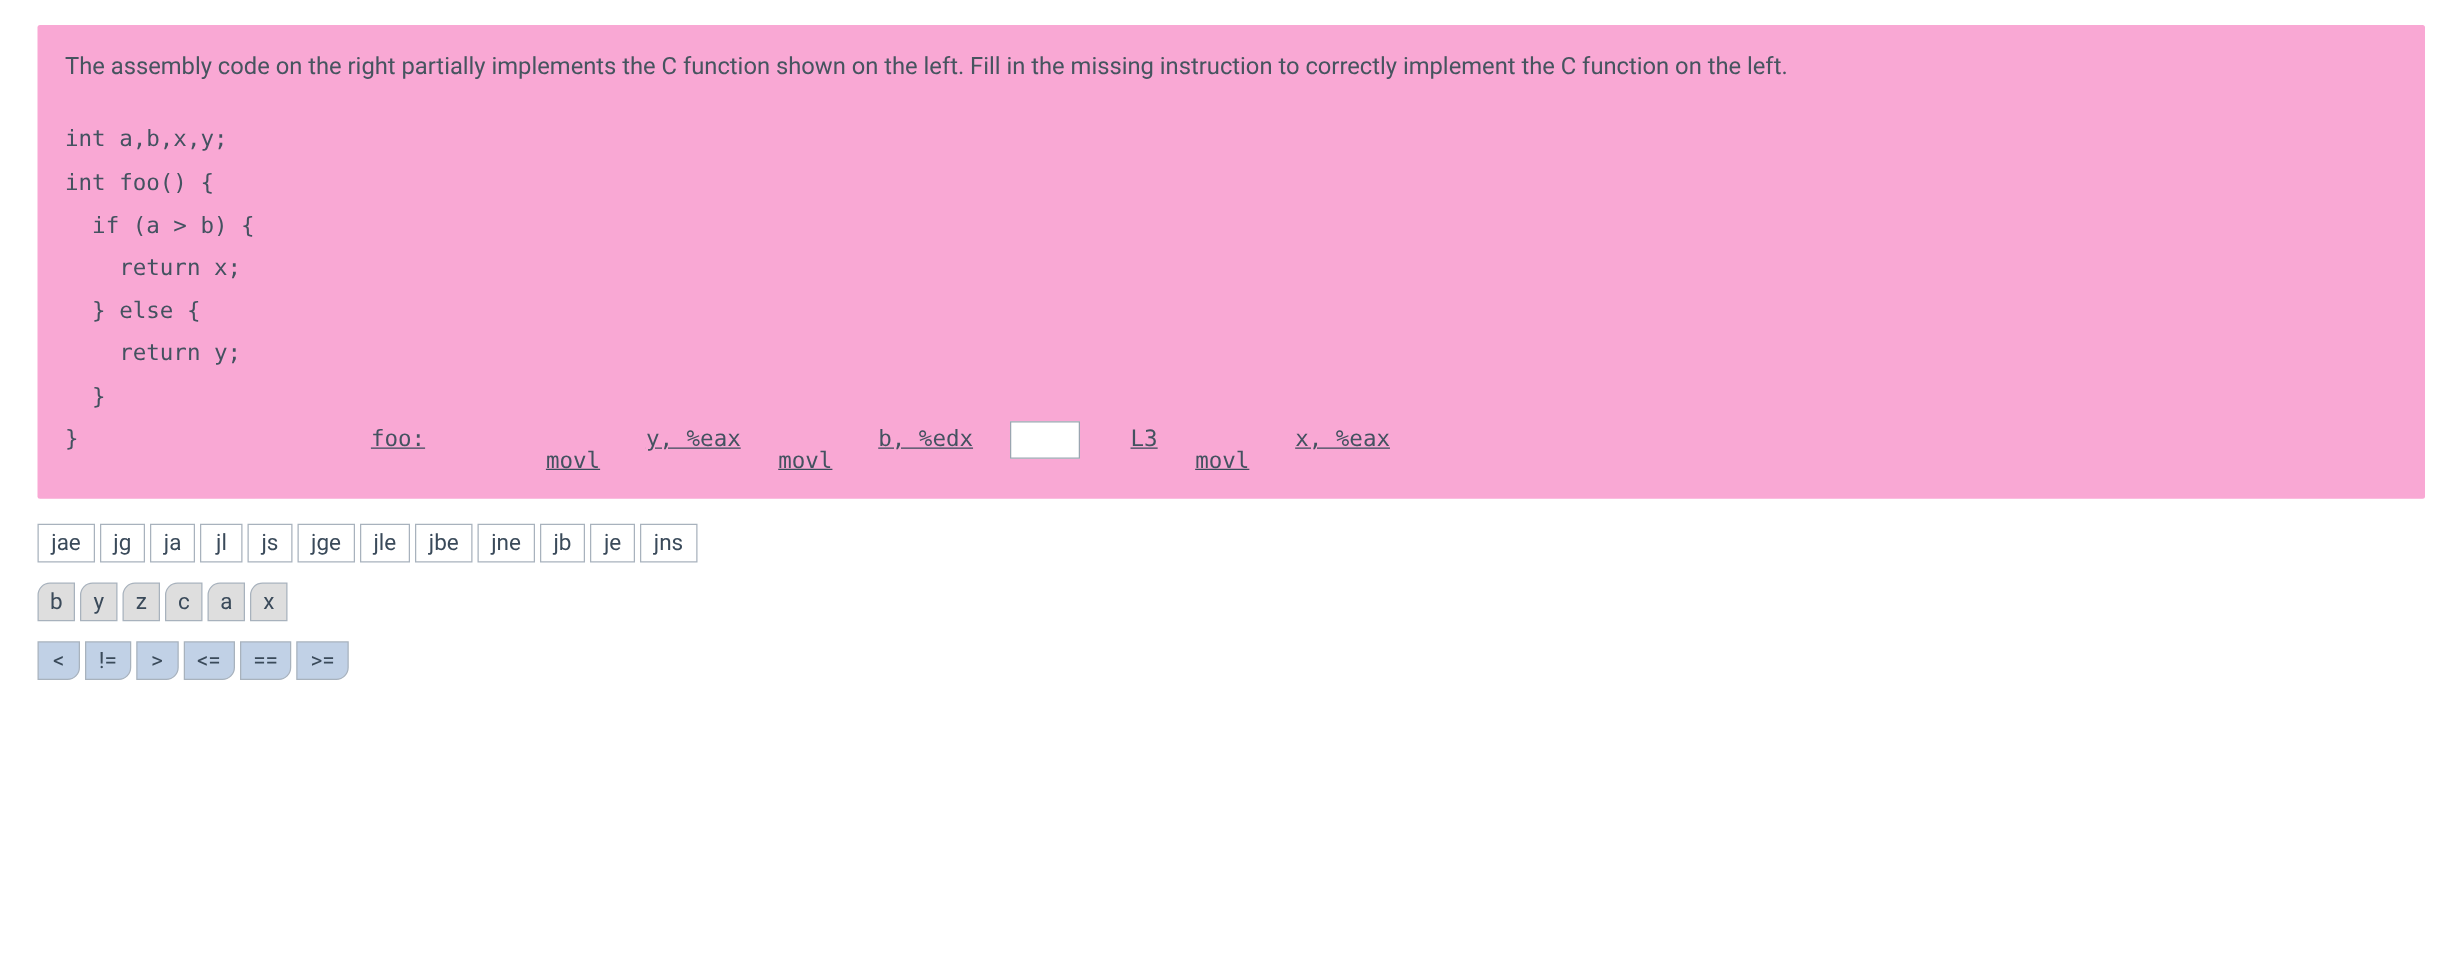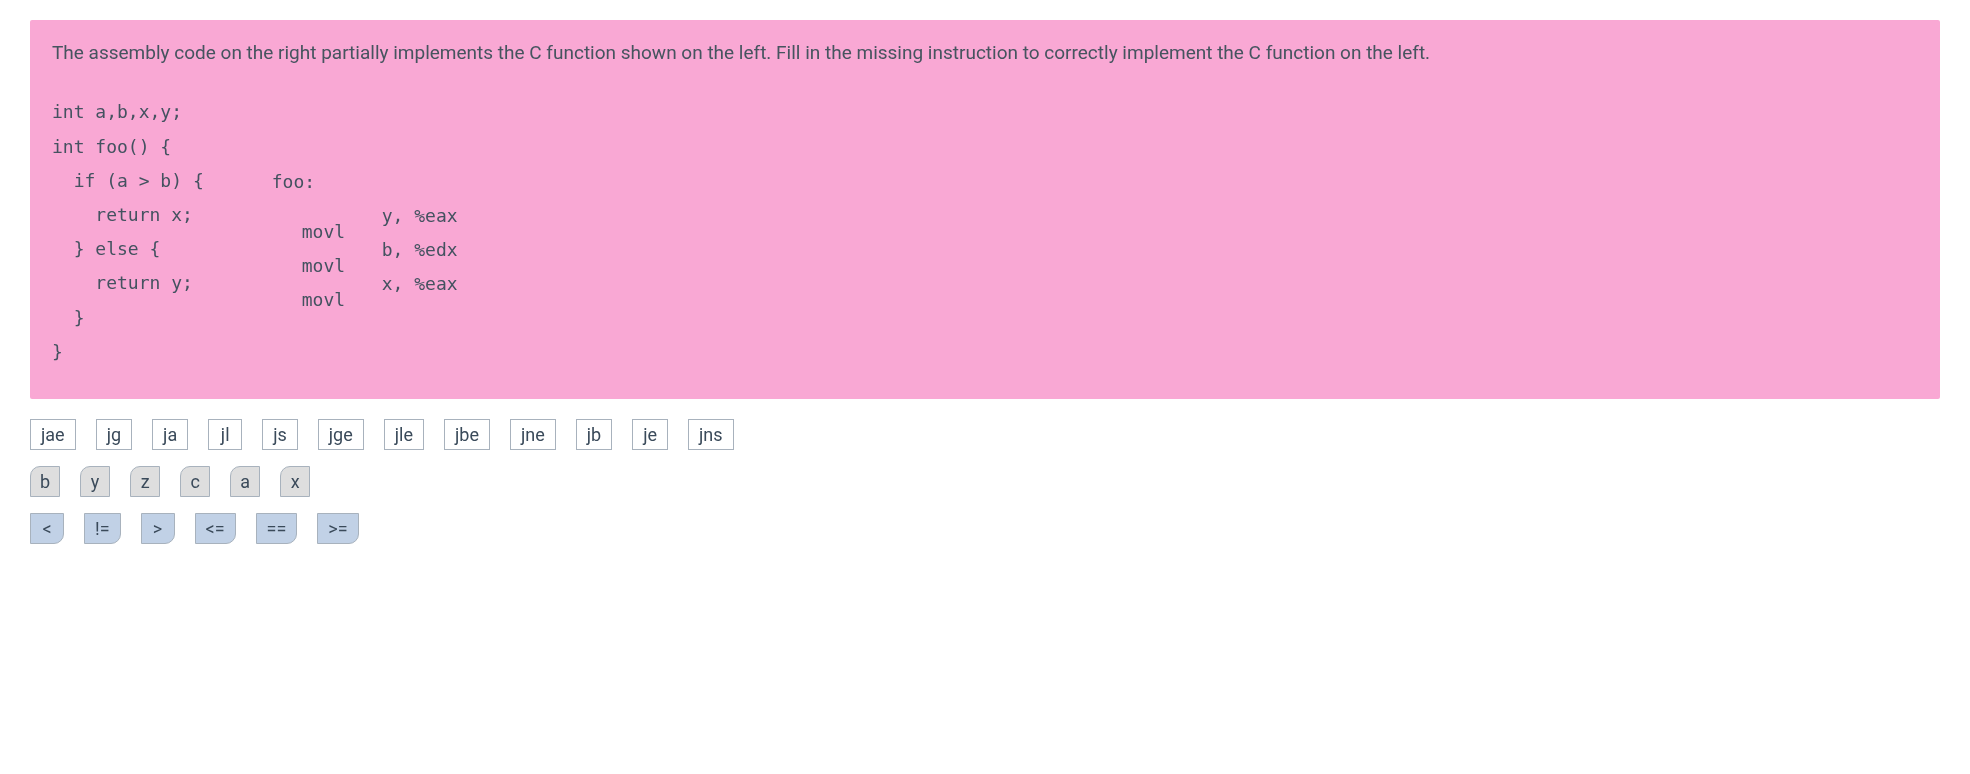--- a/index.html
+++ b/index.html
@@ -20,33 +20,34 @@
       margin-bottom: 20px;
     }
     .instruction-text {
       font-size: 19px;
       line-height: 1.55;
       color: #46545f;
       margin-bottom: 28px;
     }
     .code-row {
       display: flex;
-      gap: 68px;
-      align-items: center;
+      gap: 93px;
+      align-items: flex-end;
     }
     .code-block {
       font-family: "Menlo", "Monaco", "Consolas", monospace;
       font-size: 18px;
       line-height: 1.9;
       white-space: pre;
       color: #445260;
     }
     .asm-block {
       display: flex;
-      flex-direction: column;
+      flex-direction: row;
+      text-decoration: underline;
     }
     .asm-line {
       display: flex;
       align-items: center;
       height: 34px;
       font-family: "Menlo", "Monaco", "Consolas", monospace;
       font-size: 18px;
       color: #445260;
     }
     .asm-label {
@@ -65,21 +66,21 @@
     .blank-input {
       border: 1px solid #9aa5b0;
       background: #ffffff;
       height: 30px;
       width: 56px;
       margin-left: 30px;
       margin-right: 40px;
     }
     .tile-row {
       display: flex;
-      gap: 20px;
+      gap: 4px;
       margin-bottom: 16px;
       flex-wrap: wrap;
     }
     .tile {
       border: 1px solid #a8b2bd;
       background: #ffffff;
       padding: 4px 10px;
       font-family: -apple-system, BlinkMacSystemFont, "Segoe UI", Roboto, sans-serif;
       font-size: 18px;
       color: #3a4a5a;
@@ -127,20 +128,24 @@
       </div>
       <div class="asm-line">
         <span class="asm-op">movl</span>
         <span class="asm-args">y, %eax</span>
       </div>
       <div class="asm-line">
         <span class="asm-op">movl</span>
         <span class="asm-args">b, %edx</span>
       </div>
       <div class="asm-line">
+        <span class="blank-input"></span>
+        <span class="asm-args">L3</span>
+      </div>
+      <div class="asm-line">
         <span class="asm-op">movl</span>
         <span class="asm-args">x, %eax</span>
       </div>
     </div>
   </div>
 </div>
 
 <div class="tile-row jumps">
   <div class="tile">jae</div>
   <div class="tile">jg</div>

